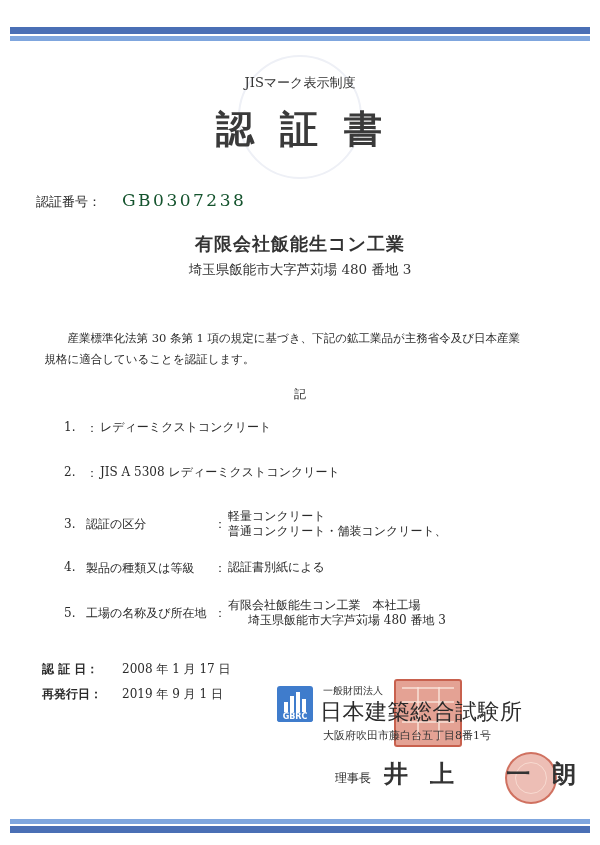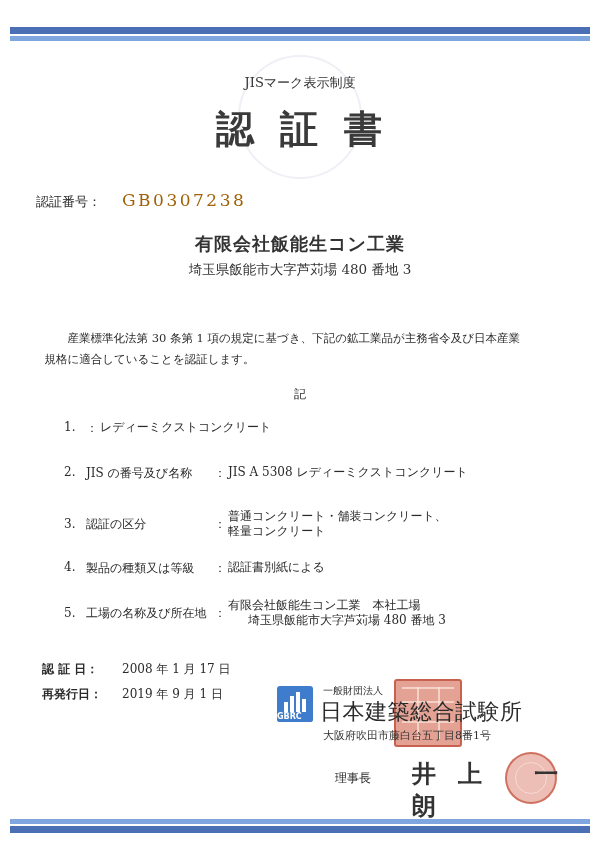--- a/index.html
+++ b/index.html
@@ -64,21 +64,21 @@
       left: 36px;
       font-size: 13px;
       display: flex;
       align-items: baseline;
     }
     .cert-no .lbl { width: 86px; }
     .cert-no .val {
       font-size: 17px;
       letter-spacing: 2.5px;
       font-family: "DejaVu Serif", serif;
-      color: #a16207;
+      color: #14532d;
     }
 
     .company {
       position: absolute;
       top: 232px;
       left: 0; width: 600px;
       text-align: center;
       font-size: 18px;
       font-weight: bold;
       color: #333;
@@ -142,21 +142,21 @@
       width: 36px;
       height: 36px;
       background: #3f7ccc;
       border-radius: 3px;
       overflow: hidden;
     }
     .gbrc-logo .bld { position: absolute; bottom: 10px; background: #ffffff; }
     .gbrc-logo .txt {
       position: absolute;
       left: 0; bottom: 0; width: 36px;
-      text-align: left;
+      text-align: center;
       font-family: "DejaVu Sans", sans-serif;
       font-weight: bold;
       font-size: 8px;
       color: #ffffff;
       background: #3f7ccc;
       line-height: 10px;
     }
 
     .org-pre {
       position: absolute;
@@ -199,21 +199,21 @@
     }
 
     .signer-title {
       position: absolute;
       left: 335px;
       top: 770px;
       font-size: 12px;
     }
     .signer-name {
       position: absolute;
-      left: 412px;
+      left: 384px;
       top: 758px;
       font-size: 24px;
       font-weight: bold;
       font-family: "DejaVu Sans", sans-serif;
       color: #333;
       letter-spacing: 22px;
     }
     .seal-round {
       position: absolute;
       left: 505px;
@@ -266,34 +266,33 @@
 <div class="item" style="top:420px;">
   <span class="num">1.</span>
   <span class="colon">：</span>
   <span class="val">
     <span>レディーミクストコンクリート</span>
   </span>
 </div>
 
 <div class="item" style="top:465px;">
   <span class="num">2.</span>
-  <span class="lbl">JIS の番号及び名称</span>
   <span class="colon">：</span>
   <span class="val">
     <span>JIS A 5308  レディーミクストコンクリート</span>
   </span>
 </div>
 
 <div class="item" style="top:509px; align-items:center;">
   <span class="num">3.</span>
   <span class="lbl">認証の区分</span>
   <span class="colon">：</span>
   <span class="val">
+    <span style="display:block;">軽量コンクリート</span>
     <span style="display:block;">普通コンクリート・舗装コンクリート、</span>
-    <span style="display:block;">軽量コンクリート</span>
   </span>
 </div>
 
 <div class="item" style="top:560px;">
   <span class="num">4.</span>
   <span class="lbl">製品の種類又は等級</span>
   <span class="colon">：</span>
   <span class="val">
     <span>認証書別紙による</span>
   </span>

